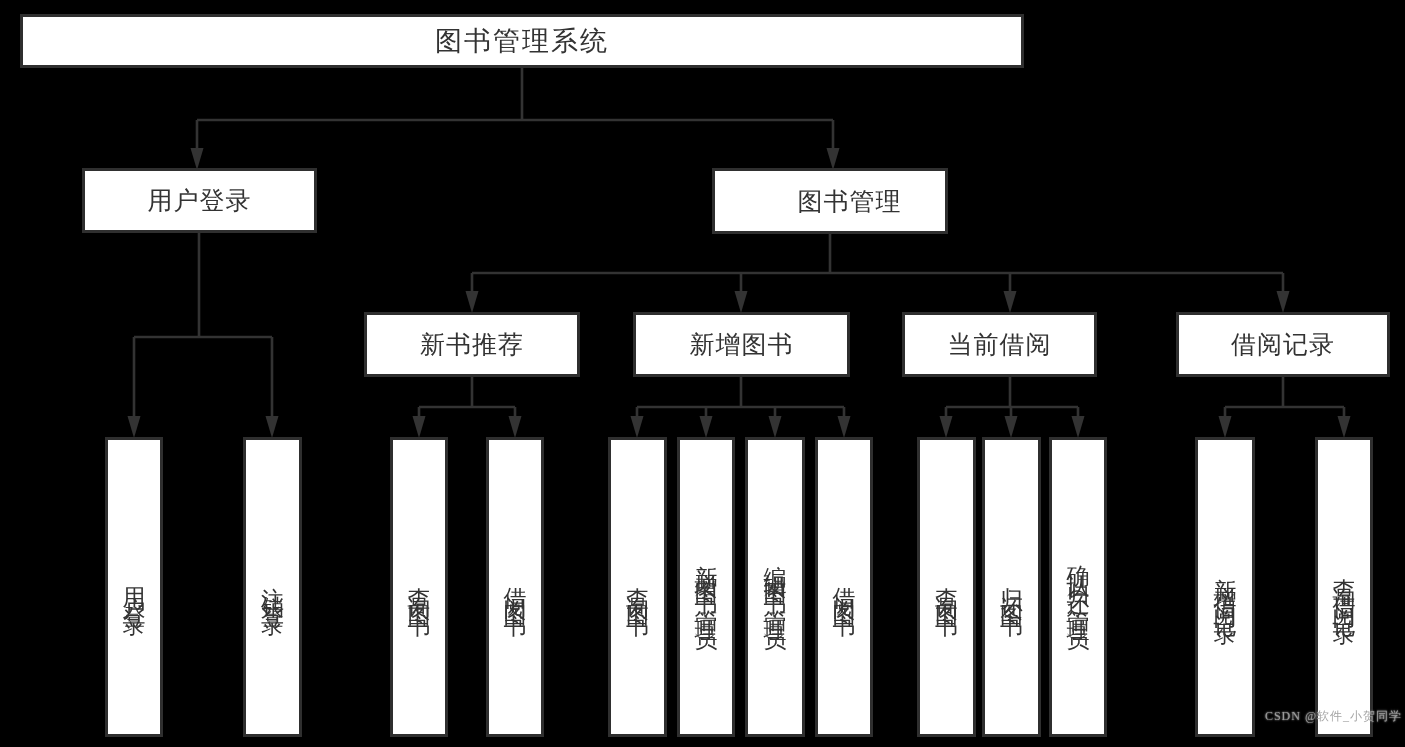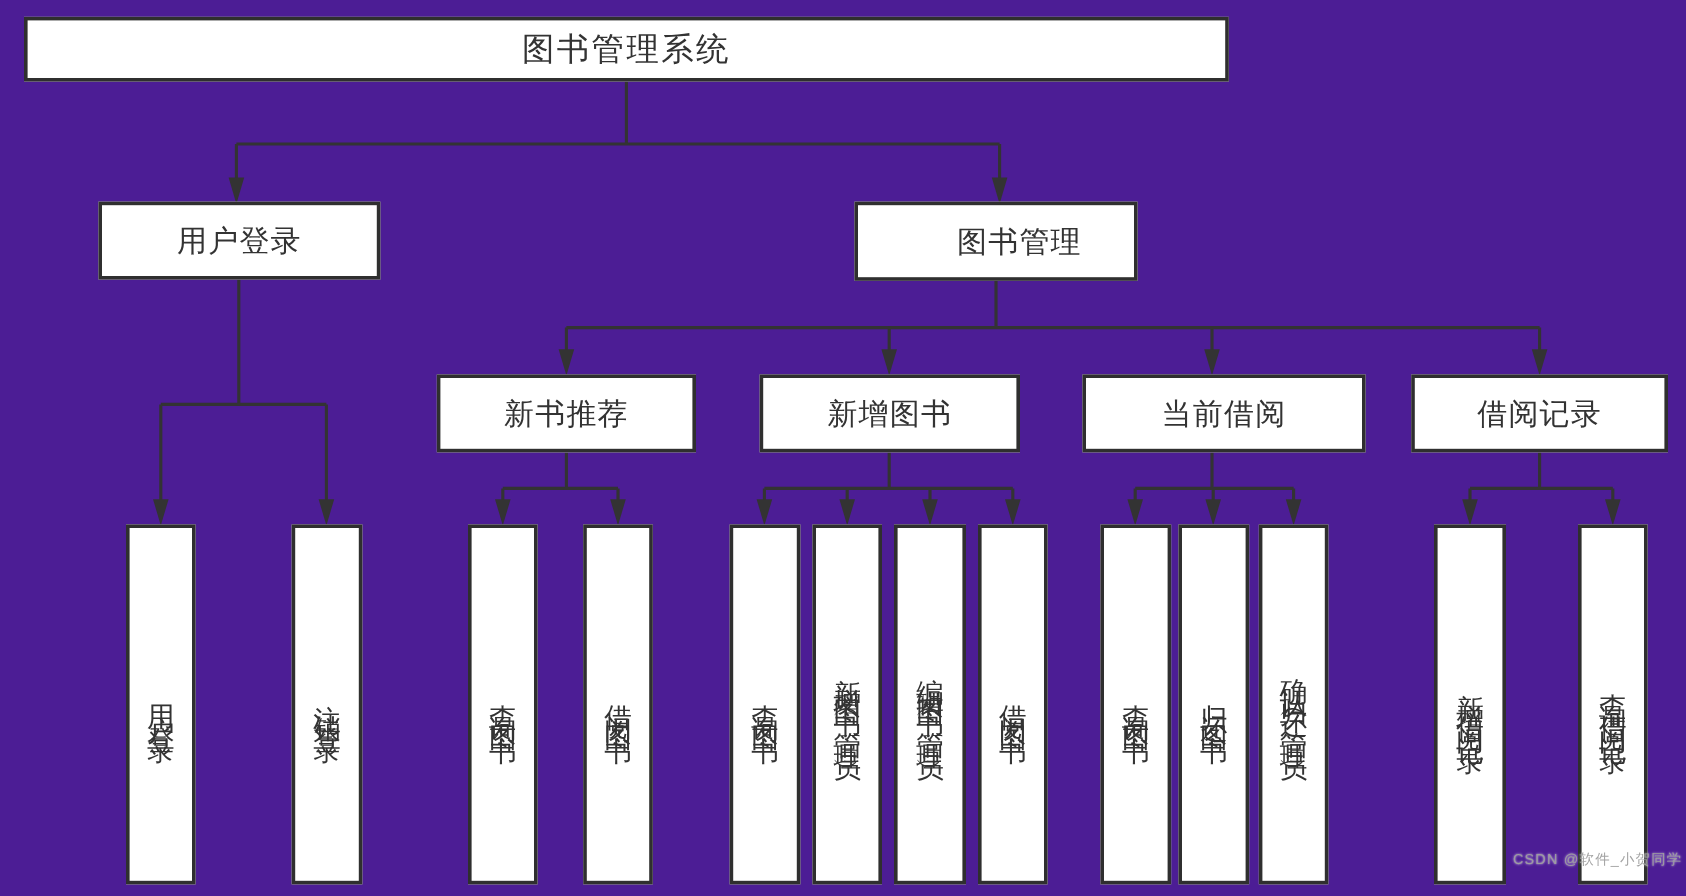--- a/index.html
+++ b/index.html
@@ -1,20 +1,20 @@
 <!DOCTYPE html>
 <html><head>
 <meta charset="utf-8">
 <style>
   html,body{margin:0;padding:0;background:#fff;}
   .stage{
     position:relative;
     width:1405px;height:747px;
-    background:#4c1d95;
-    font-family:Liberation Sans, sans-serif;
+    background:#000000;
+    font-family:Liberation Serif, serif;
     color:#333;
     overflow:hidden;
   }
   .wires{position:absolute;left:0;top:0;z-index:0;}
   .wires path{stroke:#333;stroke-width:2.6;fill:none;}
   .wires polygon{fill:#333;stroke:none;}
   .node{
     position:absolute;
     box-sizing:border-box;
     background:#fff;
@@ -85,21 +85,21 @@
     <polygon points="1344,438 1337.5,416 1350.5,416"></polygon>
   </svg>
 
   <div class="node node-root" style="left:20px;top:14px;width:1004px;height:54px;">图书管理系统</div>
 
   <div class="node node-h" style="left:82px;top:168px;width:235px;height:65px;">用户登录</div>
   <div class="node node-h" style="left:712px;top:168px;width:236px;height:66px;padding-left:39px;">图书管理</div>
 
   <div class="node node-h" style="left:364px;top:312px;width:216px;height:65px;">新书推荐</div>
   <div class="node node-h" style="left:633px;top:312px;width:217px;height:65px;">新增图书</div>
-  <div class="node node-h" style="left:902px;top:312px;width:236px;height:65px;">当前借阅</div>
+  <div class="node node-h" style="left:902px;top:312px;width:195px;height:65px;">当前借阅</div>
   <div class="node node-h" style="left:1176px;top:312px;width:214px;height:65px;">借阅记录</div>
 
   <div class="node leaf" style="left:105px;top:437px;width:58px;height:300px;">
     <span class="vtxt">用户登录</span>
   </div>
   <div class="node leaf" style="left:243px;top:437px;width:59px;height:300px;">
     <span class="vtxt">注销登录</span>
   </div>
 
   <div class="node leaf" style="left:390px;top:437px;width:58px;height:300px;">

